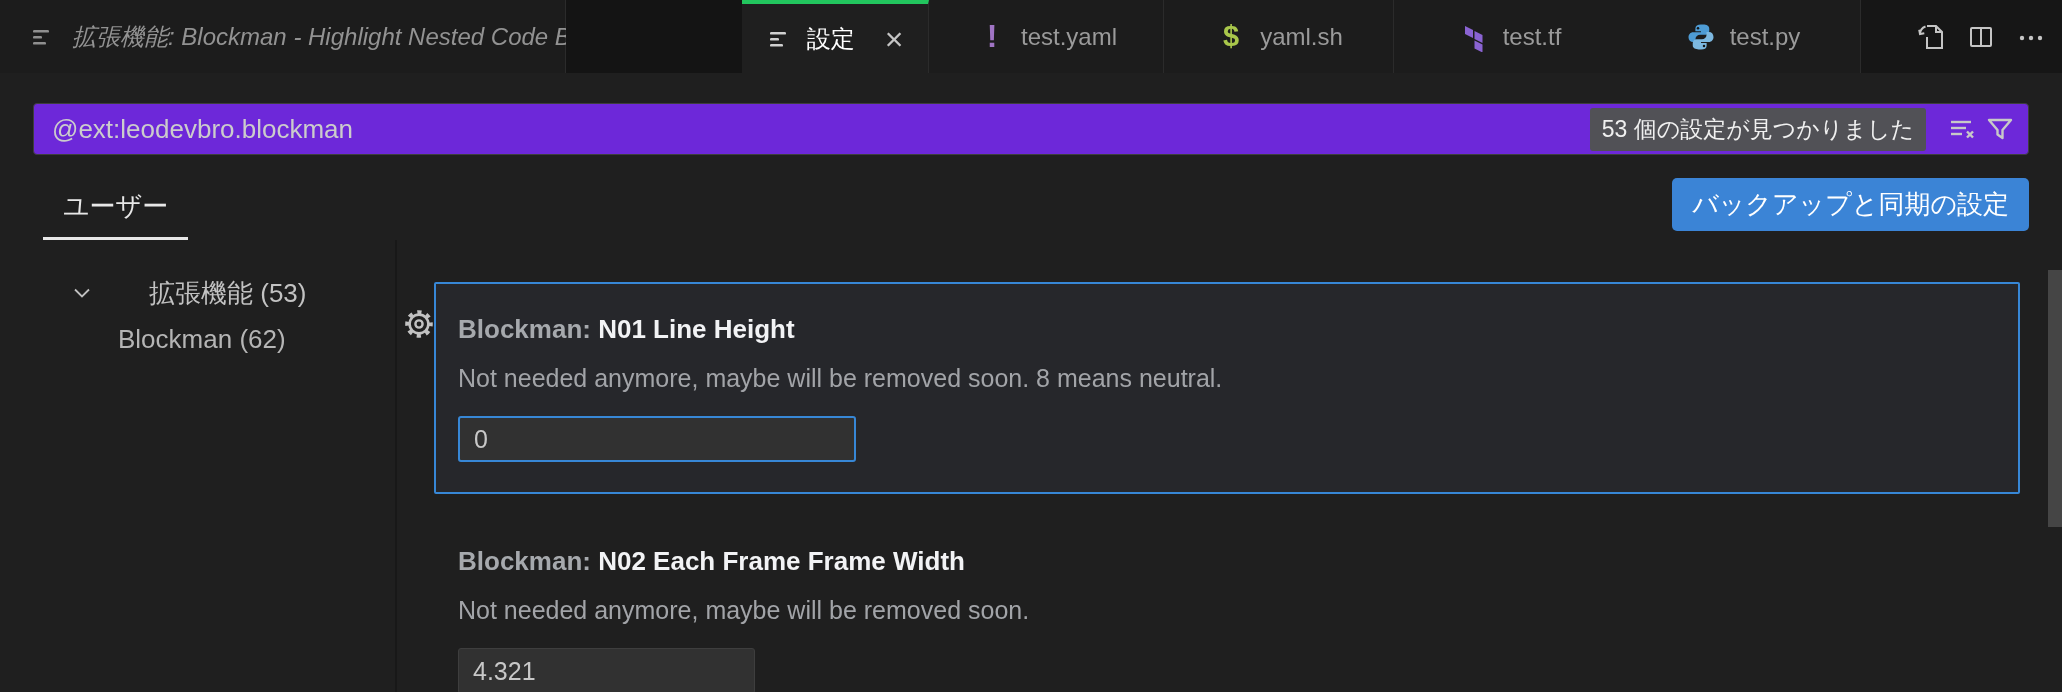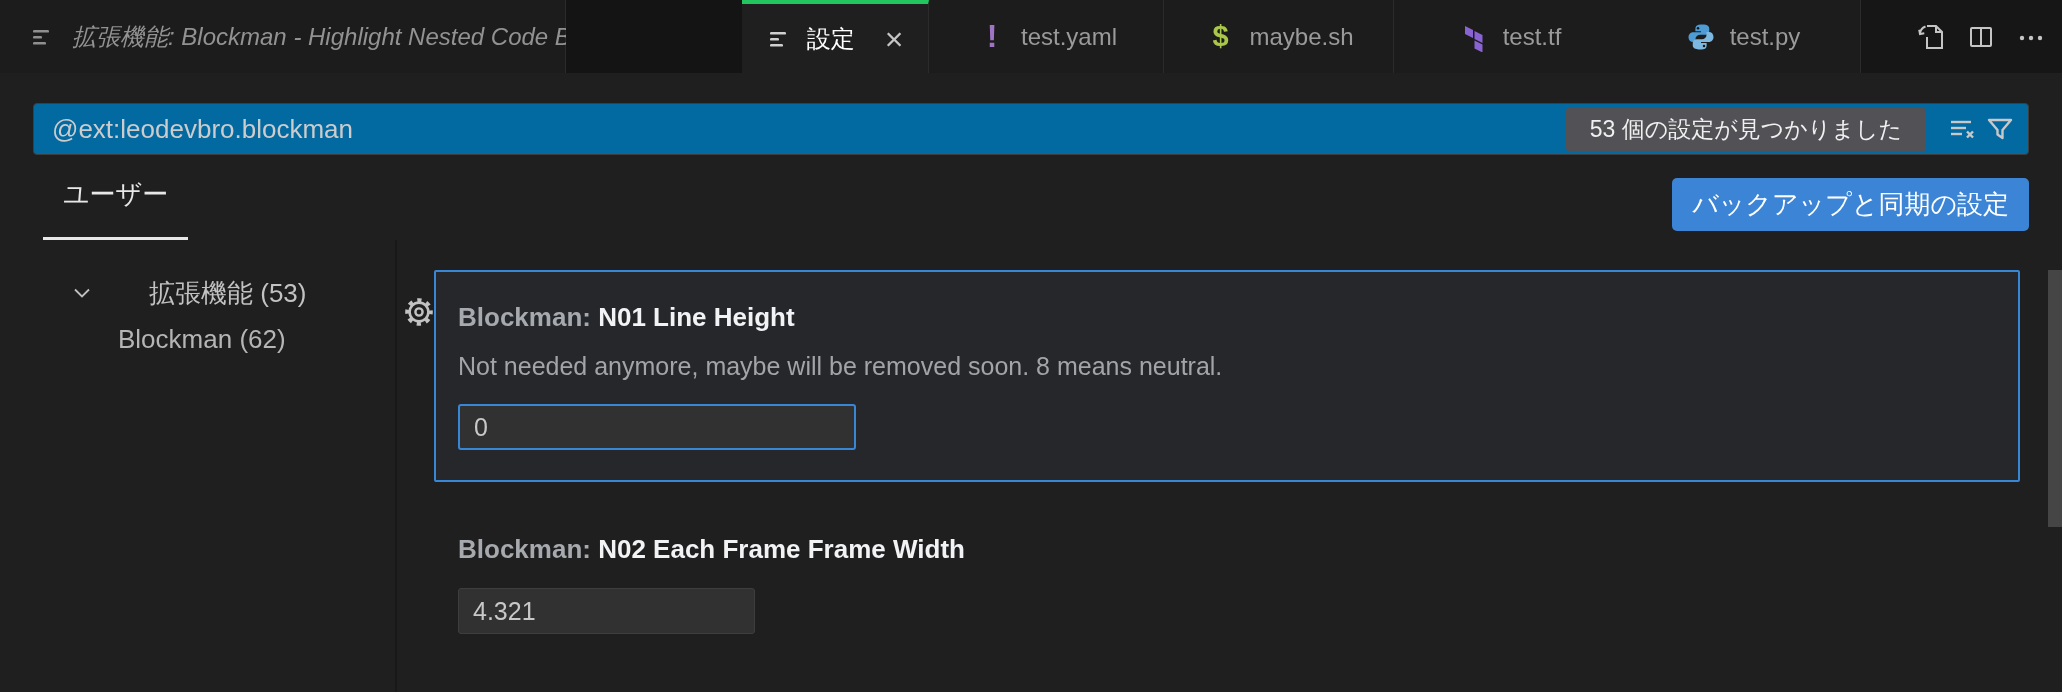--- a/index.html
+++ b/index.html
@@ -24,42 +24,42 @@
   .t6 { width:230px; justify-content:center; border-right:none; }
   .ficon { display:inline-flex; align-items:center; justify-content:center; width:34px; margin-right:12px; }
   .glyph-yaml { color:#a074c4; font-size:32px; font-weight:700; }
   .glyph-sh { color:#a9c74b; font-size:29px; font-weight:700; }
   .ticon { display:inline-flex; color:#8f8f8f; }
   .tab.active .ticon { color:#d0d0d0; }
   .actions { position:absolute; right:16px; top:0; height:73px; display:flex; align-items:center; gap:20px; }
   .aicon { display:inline-flex; cursor:pointer; }
 
   
-  .searchbox { position:absolute; left:33px; right:33px; top:103px; height:52px; background:#0369a1; border:1px solid #3e3e3e; border-radius:4px; display:flex; align-items:center; padding-right:12px; }
+  .searchbox { position:absolute; left:33px; right:33px; top:103px; height:52px; background:#6d28d9; border:1px solid #3e3e3e; border-radius:4px; display:flex; align-items:center; padding-right:12px; }
   .searchbox input { flex:1; background:transparent; border:none; outline:none; color:#cccccc; font-size:26px; padding:0 0 0 18px; font-family:"Liberation Sans","DejaVu Sans",sans-serif; }
-  .badge { background:#515156; color:#f0f0f0; font-size:23px; padding:6px 24px; border-radius:3px; white-space:nowrap; margin-right:14px; }
+  .badge { background:#515156; color:#f0f0f0; font-size:23px; padding:6px 12px; border-radius:3px; white-space:nowrap; margin-right:14px; }
   .sicon { display:inline-flex; cursor:pointer; margin-left:6px; }
 
   
   .scoperow { position:absolute; top:155px; left:0; right:0; height:85px; }
-  .scopetab { position:absolute; left:43px; bottom:0; padding:0 20px 25px 20px; border-bottom:3px solid #e7e7e7; color:#e7e7e7; font-size:26px; cursor:pointer; }
+  .scopetab { position:absolute; left:43px; bottom:0; padding:0 20px 13px 20px; border-bottom:3px solid #e7e7e7; color:#e7e7e7; font-size:26px; cursor:pointer; }
   .syncbtn { position:absolute; right:33px; top:23px; height:53px; padding:0 20px; background:#3b84d6; color:#ffffff; font-size:26px; border:none; border-radius:5px; cursor:pointer; font-family:Liberation Sans, sans-serif; }
 
   
   .content { position:absolute; top:240px; left:0; right:0; bottom:0; display:flex; }
   .toc { width:395px; padding-top:30px; }
   .tocitem { display:flex; align-items:center; height:46px; font-size:26px; color:#c2c2c2; cursor:pointer; }
   .tocitem.lvl1 { padding-left:73px;gap:44px; }
   .tocitem.lvl1 .chev { margin-right:14px; display:inline-flex; }
   .tocitem.lvl2 { padding-left:118px; color:#b5b5b5; }
   .sash { width:2px; background:#181818; cursor:col-resize; }
   .list { flex:1; position:relative; }
 
   .srow { position:relative; margin:0 42px 0 37px; border:2px solid transparent; border-radius:2px; padding:28px 0 30px 22px; }
-  .srow.focused { margin-top:30px; border-color:#3787d6; background:#26272b; }
+  .srow.focused { margin-top:42px; border-color:#3787d6; background:#26272b; }
   .srow + .srow { margin-top:20px; }
   .gear { position:absolute; left:-33px; top:24px; cursor:pointer; }
   .stitle { font-size:26px; font-weight:700; line-height:34px; }
   .scat { color:#a6a9ad; }
   .sname { color:#f2f3f5; }
   .sdesc { margin-top:16px; font-size:25px; color:#a2a4a8; line-height:32px; }
   .sinput { margin-top:22px; display:block; height:46px; background:#313131; border:1px solid #3e3e3e; border-radius:3px; color:#c8c8c8; font-size:25px; padding:0 14px; font-family:"Liberation Sans","DejaVu Sans",sans-serif; outline:none; }
   .sinput.w1 { width:398px; }
   .sinput.w2 { width:297px; }
   .sinput.focusedinput { border:2px solid #3787d6; }
@@ -97,21 +97,21 @@
       </span>
       <span class="tlabel">設定</span>
       <span class="tclose">×</span>
     </div>
     <div class="tab t3">
       <span class="ficon glyph-yaml">!</span>
       <span class="tlabel">test.yaml</span>
     </div>
     <div class="tab t4">
       <span class="ficon glyph-sh">$</span>
-      <span class="tlabel">maybe.sh</span>
+      <span class="tlabel">yaml.sh</span>
     </div>
     <div class="tab t6">
       <span class="ficon">
         <svg width="26" height="30" viewBox="0 0 22 30" fill="#8a63d2">
           <polygon points="2,4 10,8 10,16 2,12"></polygon>
           <polygon points="11.5,9 19.5,13 19.5,21 11.5,17"></polygon>
           <polygon points="11.5,18.5 19.5,22.5 19.5,30.5 11.5,26.5"></polygon>
         </svg>
       </span>
       <span class="tlabel">test.tf</span>
@@ -207,20 +207,21 @@
           <span class="scat">Blockman: </span><span class="sname">N01 Line Height</span>
         </div>
         <div class="sdesc">Not needed anymore, maybe will be removed soon. 8 means neutral.</div>
         <input class="sinput w1 focusedinput" spellcheck="false" value="0" style="">
       </div>
 
       <div class="srow">
         <div class="stitle">
           <span class="scat">Blockman: </span><span class="sname">N02 Each Frame Frame Width</span>
         </div>
+        <div class="sdesc">Not needed anymore, maybe will be removed soon.</div>
         <input class="sinput w2" spellcheck="false" value="4.321" style="">
       </div>
 
     </div>
   </div>
 
   <div class="scrollthumb"></div>
 </div>
 
 </body></html>

